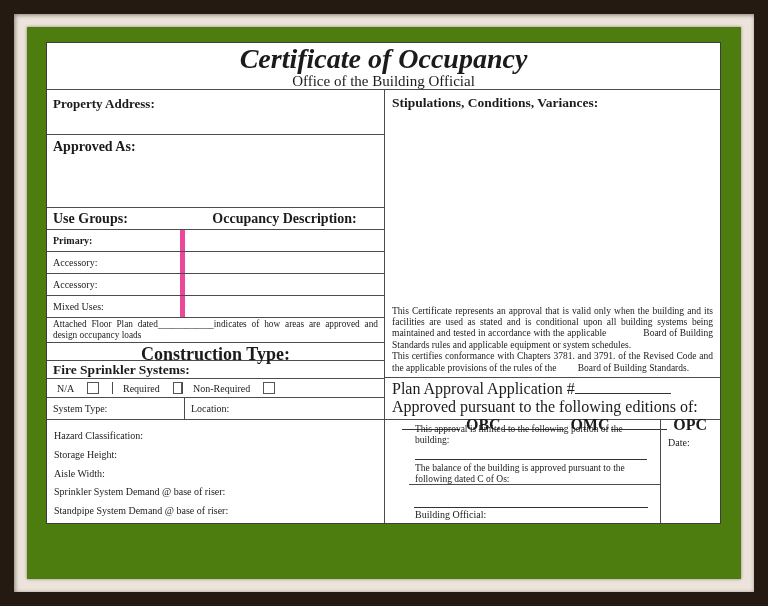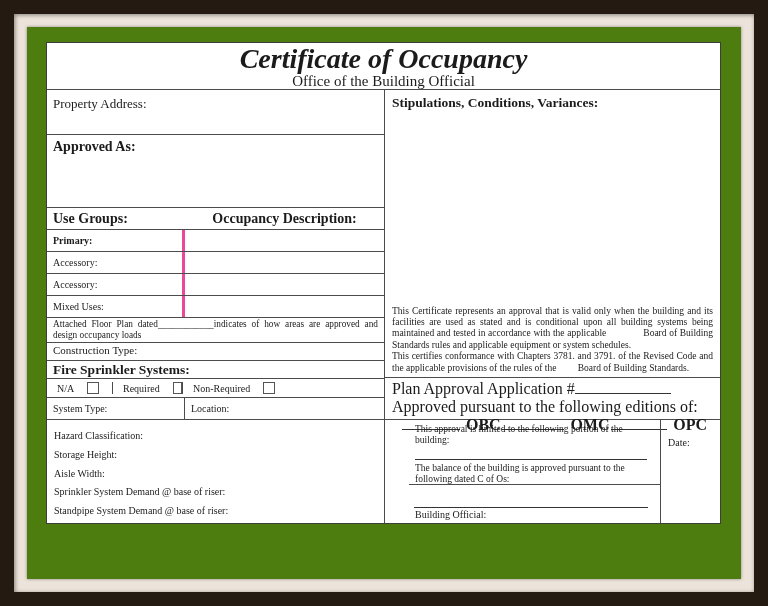--- a/index.html
+++ b/index.html
@@ -33,35 +33,35 @@
     height: 47px; border-bottom: 1px solid #4c4c4c;
     text-align: center; padding-top: 1px;
   }
   .title { font-size: 28px; line-height: 29px; font-weight: bold; font-style: italic; }
   .subtitle { font-size: 15px; line-height: 16px; }
   
   .main { flex: 1; display: flex; min-height: 0; }
   .col-left { width: 338px; border-right: 1px solid #4c4c4c; display: flex; flex-direction: column; }
   .col-right { flex: 1; display: flex; flex-direction: column; }
   .sec { border-bottom: 1px solid #4c4c4c; }
-  .lbl-lg { font-weight: normal; font-size: 13px; }
+  .lbl-lg { font-weight: bold; font-size: 13px; }
   .lbl-xl { font-weight: bold; font-size: 14px; }
   
   .property { height: 45px; padding: 4px 6px; }
   .approved { height: 73px; padding: 2px 6px; }
   .approved-list { font-size: 9.5px; line-height: 10.8px; list-style: none; margin-top: 1px; }
   .ug-header { height: 22px; display: flex; align-items: center; }
   .ug-header .c1 { width: 138px; padding-left: 6px; font-weight: bold; font-size: 14px; }
   .ug-header .c2 { flex: 1; text-align: center; font-weight: bold; font-size: 14px; }
   .ug-row { height: 22px; display: flex; border-bottom: 1px solid #4c4c4c; }
-  .ug-row .c1 { width: 138px; border-right: 3px solid #ec4899; padding: 5px 6px; font-size: 10px; }
+  .ug-row .c1 { width: 138px; border-right: 5px solid #ec4899; padding: 5px 6px; font-size: 10px; }
   .ug-row .c2 { flex: 1; }
   .ug-row.first .c1 { font-weight: bold; }
   .floorplan { height: 25px; padding: 1px 6px; font-size: 9.3px; line-height: 11px; text-align: justify; }
-  .constr { height: 18px; padding: 1px 6px; font-weight: normal; font-size: 11px; }
+  .constr { height: 18px; padding: 1px 6px; font-weight: bold; font-size: 18px; text-align: center; }
   .fire { height: 18px; padding: 1px 6px; font-weight: bold; font-size: 13.5px; }
   .cb-row { height: 19px; display: flex; align-items: center; }
   .cb-cell { display: flex; align-items: center; gap: 13px; padding-left: 10px; border-right: 1px solid #4c4c4c; font-size: 10px; }
   .cb-cell.c-na { width: 66px; }
   .cb-cell.c-req { width: 70px; }
   .cb-cell.c-non { flex: 1; border-right: none; }
   .checkbox { display: inline-block; width: 12px; height: 12px; border: 1px solid #555; background: #fff; }
   .sysrow { height: 22px; display: flex; }
   .sysrow .c1 { width: 138px; border-right: 1px solid #4c4c4c; padding: 5px 6px; font-size: 10px; }
   .sysrow .c2 { flex: 1; padding: 5px 6px; font-size: 10px; }

